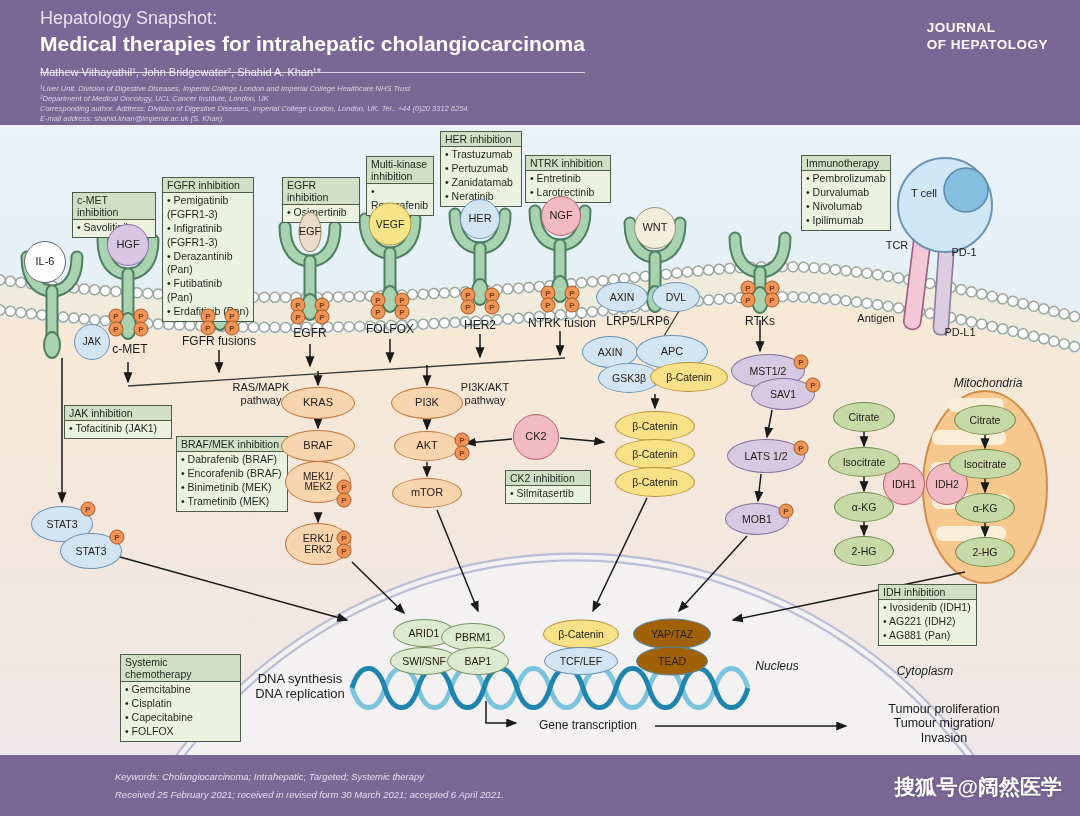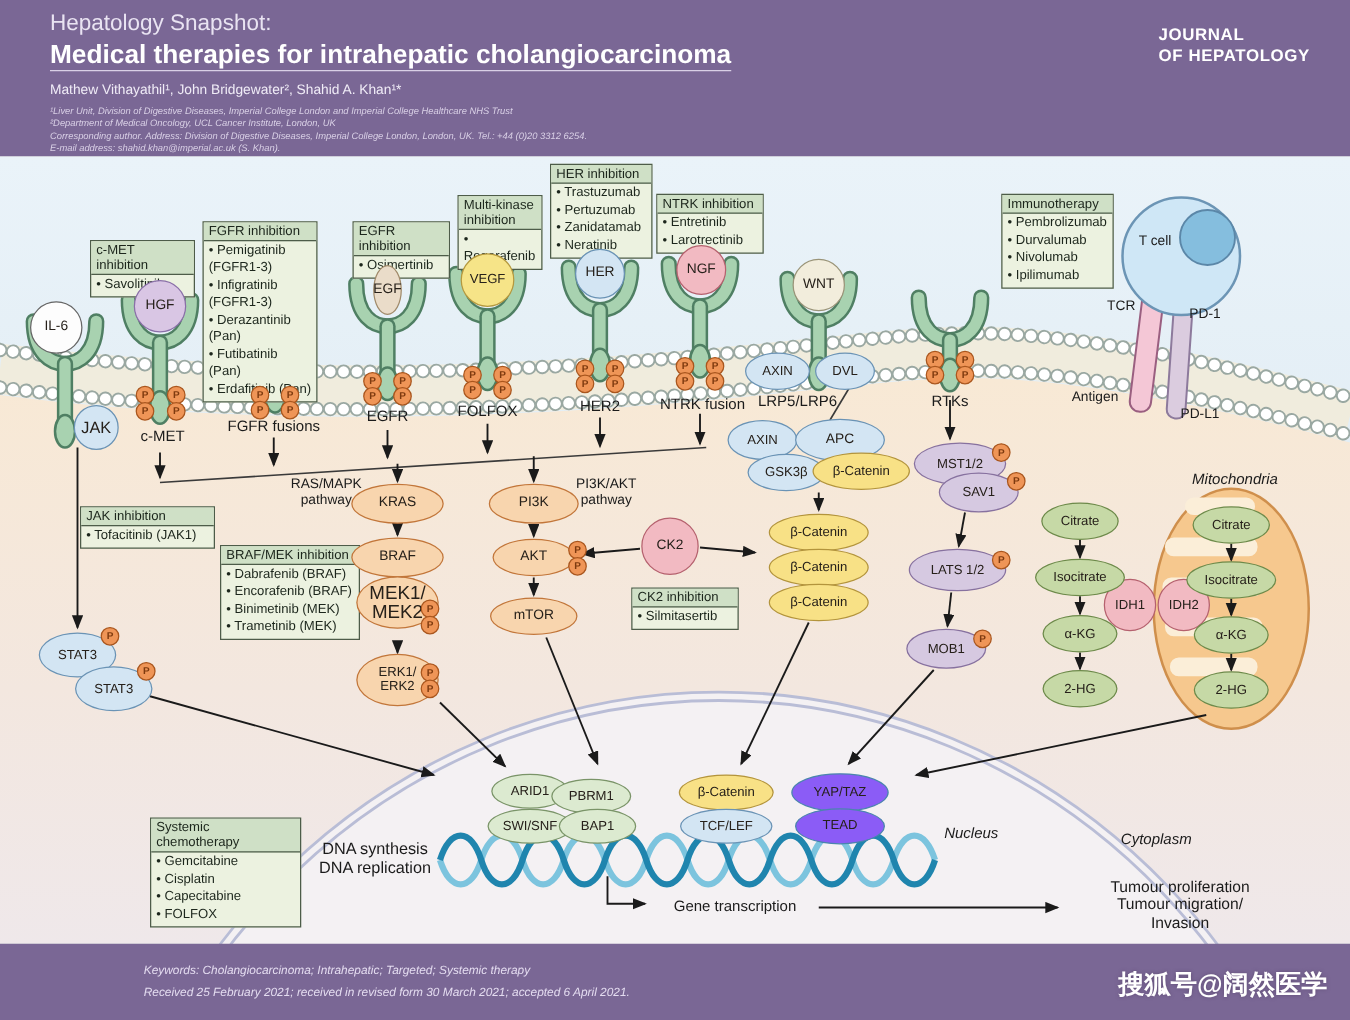--- a/index.html
+++ b/index.html
@@ -4,37 +4,37 @@
 <style>
   html,body{margin:0;padding:0;background:#555;}
   .page{position:relative;width:1080px;height:816px;overflow:hidden;background:#f4ecdf;
         font-family:"Liberation Sans","DejaVu Sans",sans-serif;}
   
   .band{position:absolute;left:0;width:1080px;background:#7a6795;z-index:3;}
   .hdr{top:0;height:125px;}
   .ftr{top:755px;height:61px;}
   .kicker{position:absolute;left:40px;top:8px;font-size:18px;color:#e9e3f2;}
   .title{position:absolute;left:40px;top:32px;font-size:21px;font-weight:bold;color:#ffffff;
-         border-bottom:1.5px solid #d9d0e6;padding-bottom:0;}
+         border-bottom:1.5px solid #d9d0e6;padding-bottom:16px;}
   .authors{position:absolute;left:40px;top:66px;font-size:11px;color:#f0ecf7;}
   .affil{position:absolute;left:40px;font-size:7.5px;font-style:italic;color:#d9d0e6;}
   .journal{position:absolute;right:32px;top:20px;font-size:13.5px;font-weight:bold;color:#ffffff;
            white-space:pre-line;text-align:left;letter-spacing:.5px;line-height:1.25;}
   .fline{position:absolute;left:115px;font-size:9.5px;font-style:italic;color:#e4dcf0;}
   .wm{position:absolute;right:18px;top:18px;font-size:21px;font-weight:bold;color:#ffffff;
       text-shadow:0 0 3px rgba(90,70,110,.8);}
   
   svg.bg{position:absolute;left:0;top:0;z-index:1;}
   .node,.ball{position:absolute;z-index:2;transform:translate(-50%,-50%);border-radius:50%;
       display:flex;align-items:center;justify-content:center;text-align:center;
       font-size:11px;color:#26201a;white-space:pre-line;line-height:1.02;box-sizing:border-box;}
   .orange{background:#f8d5ae;border:1.6px solid #c2763a;}
   .yellow{background:#f8e186;border:1.6px solid #b3943c;}
   .lblue{background:#d3e5f3;border:1.6px solid #6a93b5;}
-  .mblue{background:#8b5cf6;border:1.6px solid #4a85ad;}
+  .mblue{background:#a16207;border:1.6px solid #4a85ad;}
   .purple{background:#d6c9e1;border:1.6px solid #87719f;}
   .pinkc{background:#f2bac2;border:1.6px solid #b5616e;}
   .mgreen{background:#c6d9a6;border:1.6px solid #6d8a4a;}
   .cgreen{background:#dcead0;border:1.6px solid #7a9468;}
   .white{background:#fdfdfd;border:1.6px solid #666;}
   .hgfc{background:#d9c6e4;border:1.6px solid #8a6fa8;}
   .egfc{background:#eadcc9;border:1.6px solid #a08a6a;}
   .vegfc{background:#f6e488;border:1.6px solid #b5993f;}
   .wntc{background:#f2eddc;border:1.6px solid #9a9478;}
   .p{position:absolute;z-index:2;transform:translate(-50%,-50%);width:13px;height:13px;border-radius:50%;
@@ -301,36 +301,44 @@
   </div>
   <div class="gbox" style="left:120px;top:654px;width:121px">
     <div class="t">Systemic chemotherapy</div>
     <div class="i">
         <span>• Gemcitabine</span>
         <span>• Cisplatin</span>
         <span>• Capecitabine</span>
         <span>• FOLFOX</span>
       </div>
   </div>
+  <div class="gbox" style="left:878px;top:584px;width:99px">
+    <div class="t">IDH inhibition</div>
+    <div class="i">
+        <span>• Ivosidenib (IDH1)</span>
+        <span>• AG221 (IDH2)</span>
+        <span>• AG881 (Pan)</span>
+      </div>
+  </div>
 
   <div class="ball white" style="left:45px;top:262px;width:42px;height:42px">IL-6</div>
   <div class="ball hgfc" style="left:128px;top:245px;width:42px;height:42px">HGF</div>
   <div class="ball egfc" style="left:310px;top:232px;width:23px;height:40px">EGF</div>
   <div class="ball vegfc" style="left:390px;top:224px;width:43px;height:43px;font-size:10.5px">VEGF</div>
   <div class="ball lblue" style="left:480px;top:219px;width:40px;height:40px">HER</div>
   <div class="ball pinkc" style="left:561px;top:216px;width:40px;height:40px">NGF</div>
   <div class="ball wntc" style="left:655px;top:228px;width:42px;height:42px">WNT</div>
-  <div class="ball lblue" style="left:77px;top:342px;width:36px;height:36px;font-size:13px">JAK</div>
+  <div class="ball lblue" style="left:92px;top:342px;width:36px;height:36px;font-size:10px">JAK</div>
   <div class="ball pinkc" style="left:536px;top:437px;width:46px;height:46px">CK2</div>
   <div class="ball pinkc" style="left:904px;top:484px;width:42px;height:42px;font-size:10.5px">IDH1</div>
   <div class="ball pinkc" style="left:947px;top:484px;width:42px;height:42px;font-size:10.5px">IDH2</div>
 
   <div class="node orange" style="left:318px;top:403px;width:74px;height:32px">KRAS</div>
   <div class="node orange" style="left:318px;top:446px;width:74px;height:32px">BRAF</div>
-  <div class="node orange" style="left:318px;top:482px;width:66px;height:42px;font-size:15px">MEK1/
+  <div class="node orange" style="left:318px;top:482px;width:66px;height:42px;font-size:10px">MEK1/
 MEK2</div>
   <div class="node orange" style="left:318px;top:544px;width:66px;height:42px;font-size:10.5px">ERK1/
 ERK2</div>
   <div class="node orange" style="left:427px;top:403px;width:72px;height:32px">PI3K</div>
   <div class="node orange" style="left:427px;top:446px;width:66px;height:30px">AKT</div>
   <div class="node orange" style="left:427px;top:493px;width:70px;height:30px">mTOR</div>
   <div class="node lblue" style="left:62px;top:524px;width:62px;height:36px;font-size:10.5px">STAT3</div>
   <div class="node lblue" style="left:91px;top:551px;width:62px;height:36px;font-size:10.5px">STAT3</div>
   <div class="node lblue" style="left:622px;top:297px;width:52px;height:30px;font-size:10.5px">AXIN</div>
   <div class="node lblue" style="left:676px;top:297px;width:48px;height:30px;font-size:10.5px">DVL</div>

